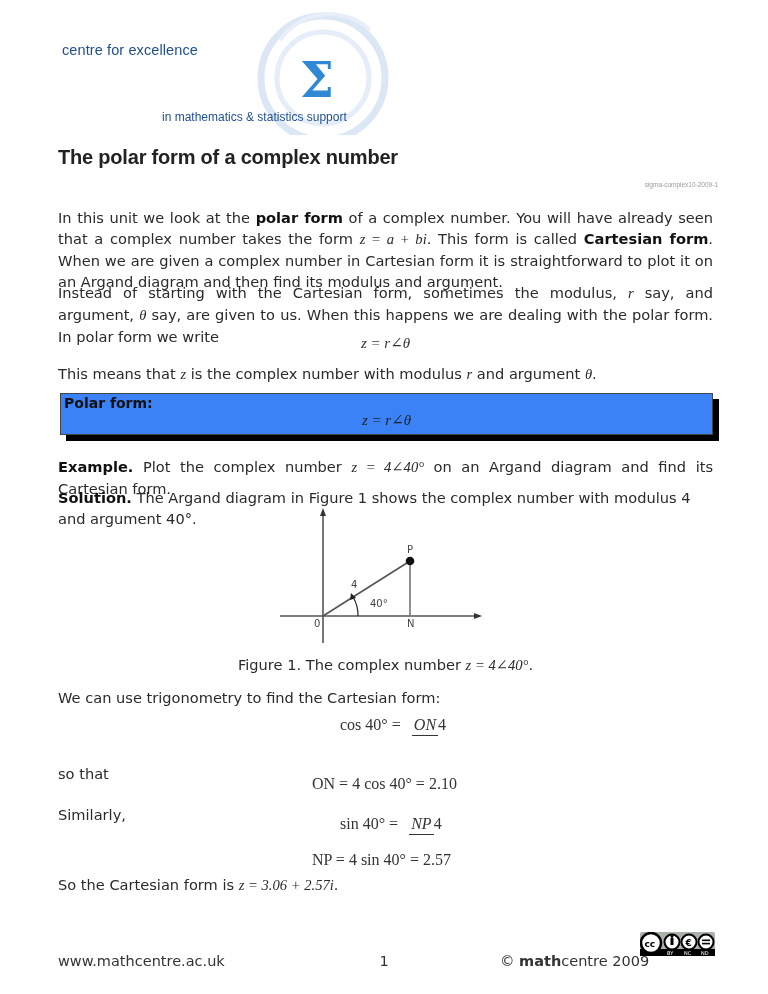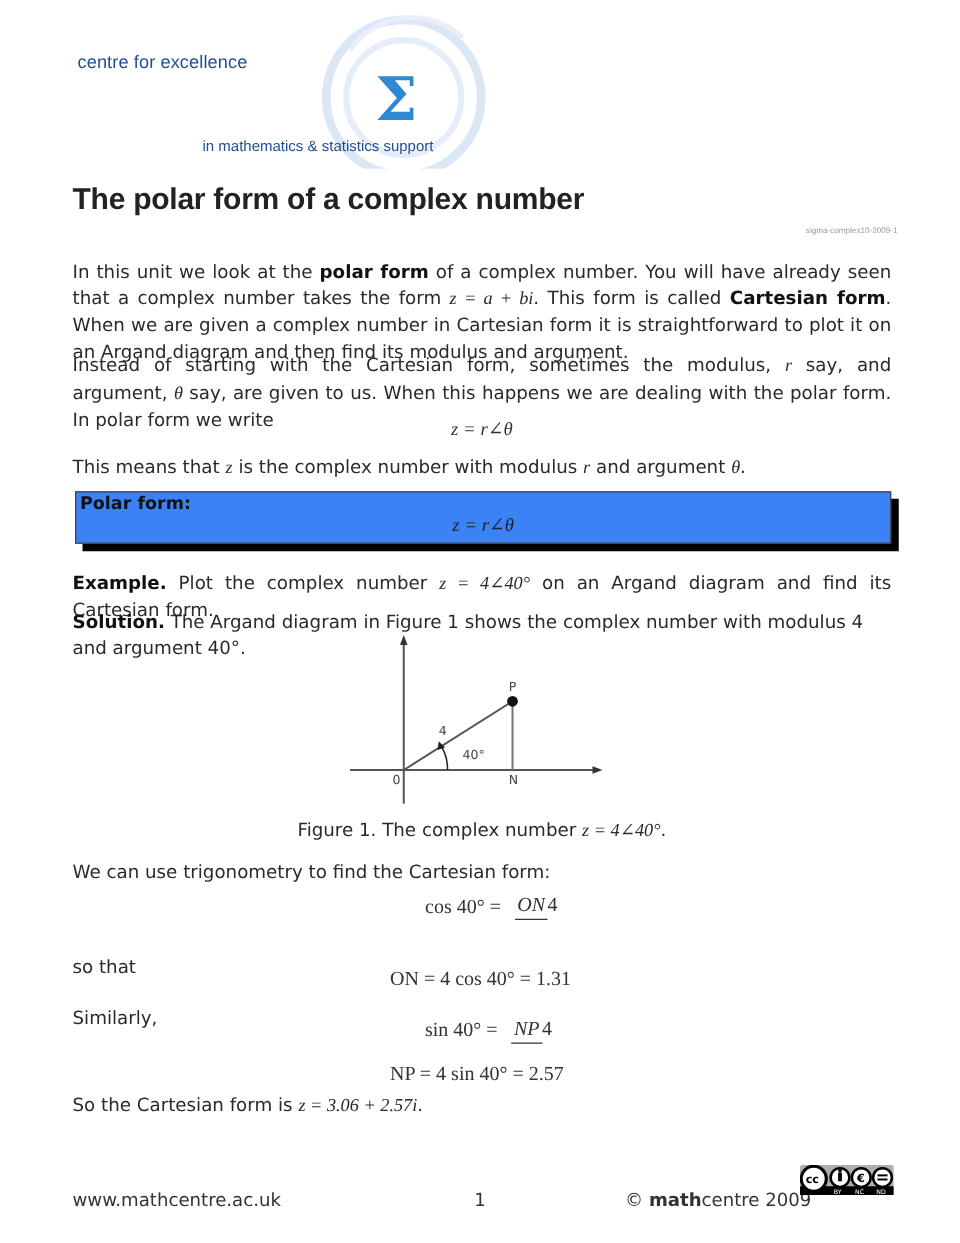--- a/index.html
+++ b/index.html
@@ -12,21 +12,21 @@
   .math { font-family: "Liberation Serif", "DejaVu Serif", serif; font-style: italic; }
   .mathr { font-family: "Liberation Serif", "DejaVu Serif", serif; font-style: normal; }
 
   
   #logo { left: 0; top: 0; width: 420px; height: 135px; padding-left: 24px; }
   .logo-top { left: 62px; top: 42px; font-size: 14.5px; color: #1f4e92; font-family: "Liberation Sans", sans-serif; letter-spacing: 0.1px; }
   .logo-sigma { left: 60px; top: 38px; font-size: 82px; color: #1f4e92; font-family: "Liberation Sans", sans-serif; letter-spacing: -3px; line-height: 1; }
   .logo-glyph { left: 300px; top: 56px; font-size: 48px; color: #2f88d4; font-family: "DejaVu Serif", serif; line-height: 1; font-weight: bold; }
   .logo-bottom { left: 162px; top: 110px; font-size: 12px; color: #1f4e92; font-family: "Liberation Sans", sans-serif; }
 
-  .title { left: 58px; top: 146px; font-size: 24px; font-weight: bold; color: #222; font-family: "Liberation Sans", sans-serif; letter-spacing: -0.2px; }
+  .title { left: 58px; top: 146px; font-size: 20px; font-weight: bold; color: #222; font-family: "Liberation Sans", sans-serif; letter-spacing: -0.2px; }
   .ref { right: 50px; top: 181px; font-size: 6.5px; color: #999; font-family: "Liberation Sans", sans-serif; }
 
   .para { left: 58px; width: 655px; font-size: 14.6px; line-height: 21px; color: #2a2a2a; text-align: justify; font-family: "DejaVu Sans", sans-serif; }
   .para b { color: #111; }
   .centered { left: 58px; width: 655px; text-align: center; font-size: 15px; color: #333; }
 
   .polarbox {
     left: 60px; top: 393px; width: 651px; height: 40px;
     border: 1.2px solid #444; background: #3b82f6;
     box-shadow: 6px 6px 0 #000;
@@ -120,21 +120,21 @@
 
 <div class="abs eqline" style="left:340px; top:715px">
   <span class="mathr">cos 40° =</span>
   <span class="frac">
       <span class="num math">ON</span>
       <span class="den mathr">4</span>
     </span>
 </div>
 
 <div class="abs para" style="top:763px">so that</div>
-<div class="abs eqline mathr" style="left:312px; top:775px">ON = 4 cos 40° = 1.31</div>
+<div class="abs eqline mathr" style="left:312px; top:775px">ON = 4 cos 40° = 2.10</div>
 
 <div class="abs para" style="top:804px">Similarly,</div>
 <div class="abs eqline" style="left:340px; top:814px">
   <span class="mathr">sin 40° =</span>
   <span class="frac">
       <span class="num math">NP</span>
       <span class="den mathr">4</span>
     </span>
 </div>
 <div class="abs eqline mathr" style="left:312px; top:851px">NP = 4 sin 40° = 2.57</div>

